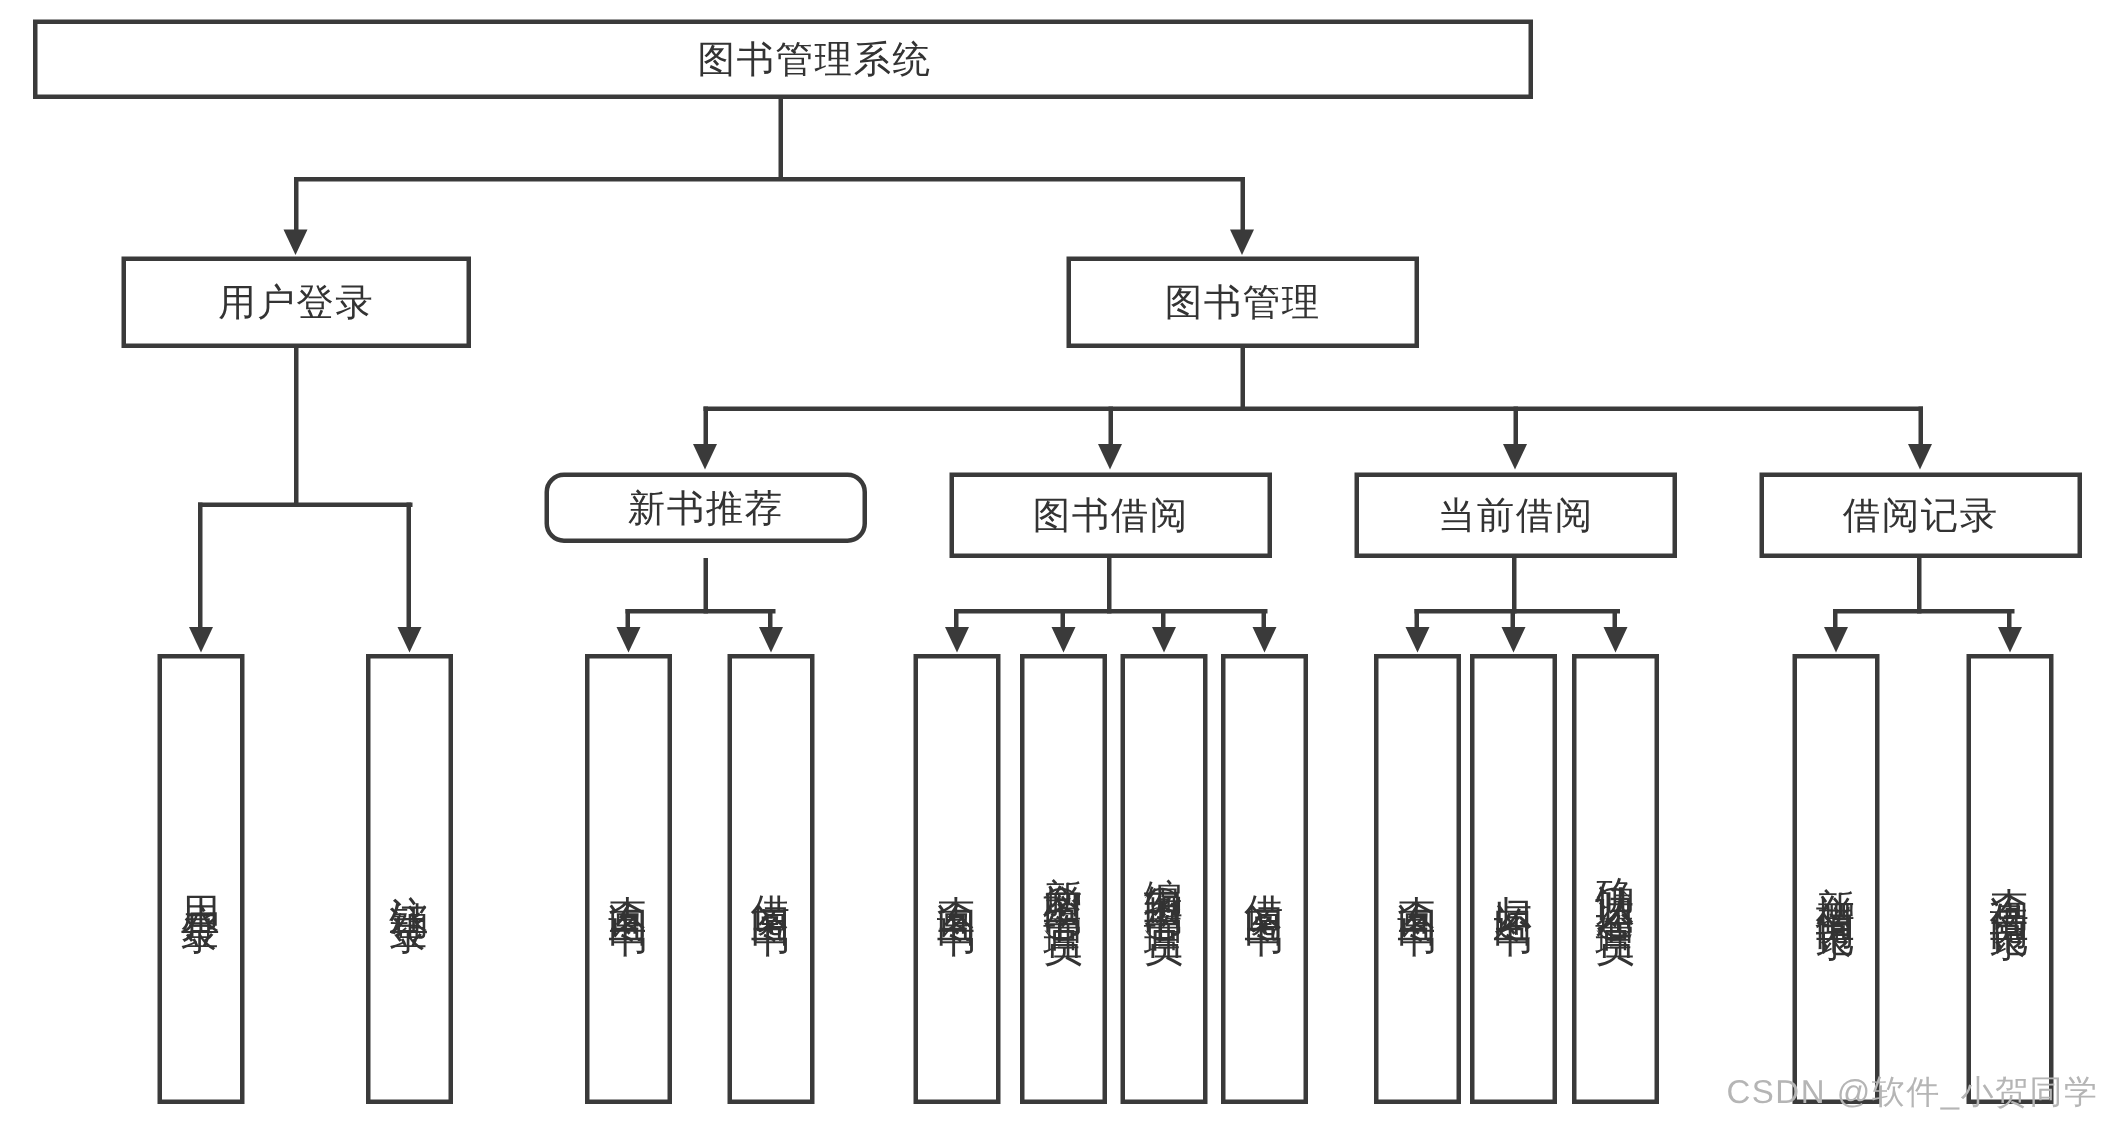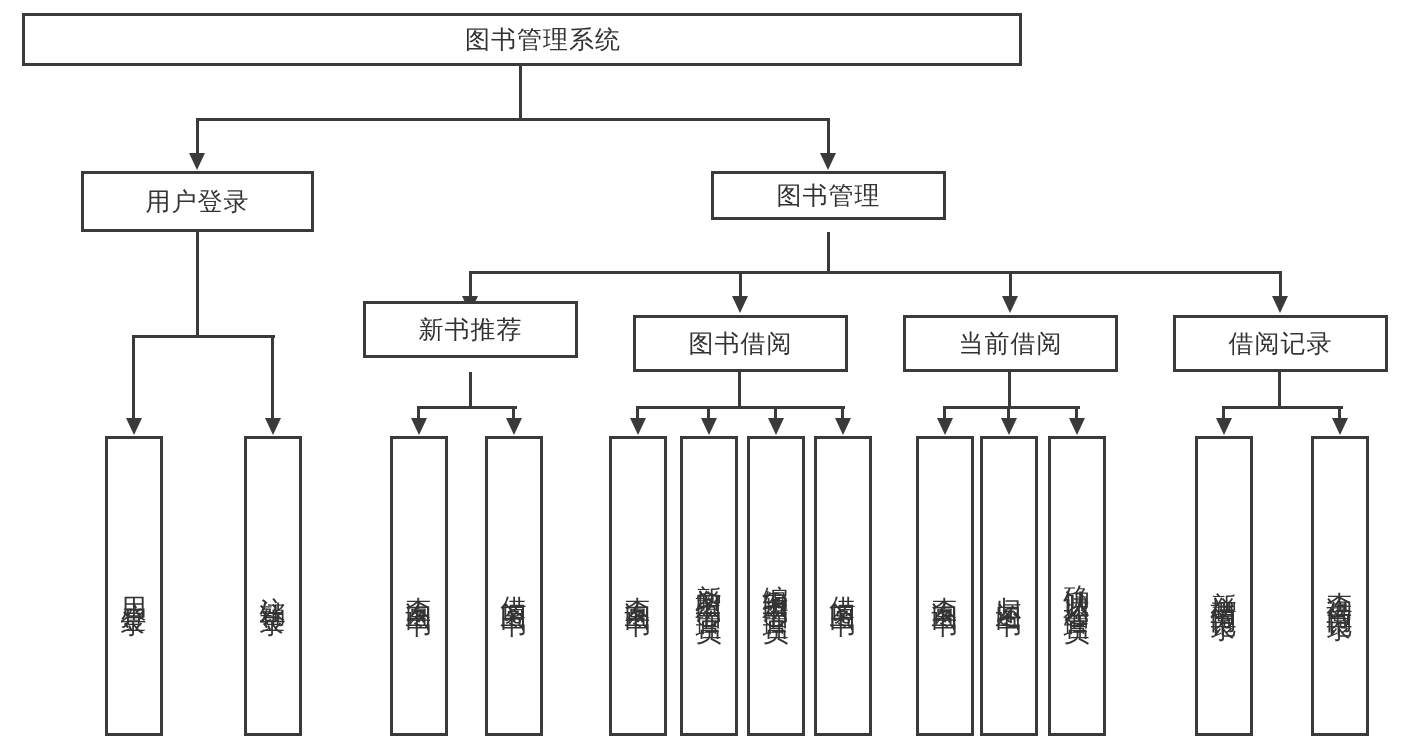--- a/index.html
+++ b/index.html
@@ -43,41 +43,41 @@
   <div class="box lvl0" style="left:22px;top:13px;width:1000px;height:53px;padding-left:42px;">图书管理系统</div>
 
   <div class="vline" style="left:519px;top:66px;height:53px;"></div>
   <div class="hline" style="left:196px;top:118px;width:634px;"></div>
   <div class="vline" style="left:196px;top:118px;height:36px;"></div>
   <div class="arrow" style="left:189px;top:153px;"></div>
   <div class="vline" style="left:827px;top:118px;height:36px;"></div>
   <div class="arrow" style="left:820px;top:153px;"></div>
 
   <div class="box" style="left:81px;top:171px;width:233px;height:61px;">用户登录</div>
-  <div class="box" style="left:711px;top:171px;width:235px;height:49px;">图书管理</div>
+  <div class="box" style="left:711px;top:171px;width:235px;height:61px;">图书管理</div>
 
   <div class="vline" style="left:196px;top:232px;height:106px;"></div>
   <div class="hline" style="left:132px;top:335px;width:143px;"></div>
   <div class="vline" style="left:132px;top:335px;height:85px;"></div>
   <div class="arrow" style="left:126px;top:418px;"></div>
   <div class="vline" style="left:271px;top:335px;height:85px;"></div>
   <div class="arrow" style="left:265px;top:418px;"></div>
 
   <div class="vline" style="left:827px;top:232px;height:42px;"></div>
   <div class="hline" style="left:469px;top:271px;width:813px;"></div>
   <div class="vline" style="left:469px;top:271px;height:27px;"></div>
   <div class="arrow" style="left:462px;top:296px;"></div>
   <div class="vline" style="left:739px;top:271px;height:27px;"></div>
   <div class="arrow" style="left:732px;top:296px;"></div>
   <div class="vline" style="left:1009px;top:271px;height:27px;"></div>
   <div class="arrow" style="left:1002px;top:296px;"></div>
   <div class="vline" style="left:1279px;top:271px;height:27px;"></div>
   <div class="arrow" style="left:1272px;top:296px;"></div>
 
-  <div class="box" style="left:363px;top:301px;width:215px;height:57px;">新书推荐</div>
+  <div class="box" style="left:363px;top:315px;width:215px;height:47px;border-radius:13px;">新书推荐</div>
   <div class="box" style="left:633px;top:315px;width:215px;height:57px;">图书借阅</div>
   <div class="box" style="left:1173px;top:315px;width:215px;height:57px;">借阅记录</div>
   <div class="box" style="left:903px;top:315px;width:215px;height:57px;">当前借阅</div>
 
   <div class="vline" style="left:469px;top:372px;height:37px;"></div>
   <div class="hline" style="left:417px;top:406px;width:100px;"></div>
   <div class="vline" style="left:417px;top:406px;height:14px;"></div>
   <div class="arrow" style="left:411px;top:418px;"></div>
   <div class="vline" style="left:512px;top:406px;height:14px;"></div>
   <div class="arrow" style="left:506px;top:418px;"></div>
@@ -146,14 +146,15 @@
     <span>确认归还（管理员）</span>
   </div>
 
   <div class="box leaf" style="left:1195px;top:436px;width:58px;height:300px;">
     <span>新增借阅记录</span>
   </div>
   <div class="box leaf" style="left:1311px;top:436px;width:58px;height:300px;">
     <span>查询借阅记录</span>
   </div>
 
+  <div class="watermark">CSDN @软件_小贺同学</div>
 
 </div>
 
 </body></html>

